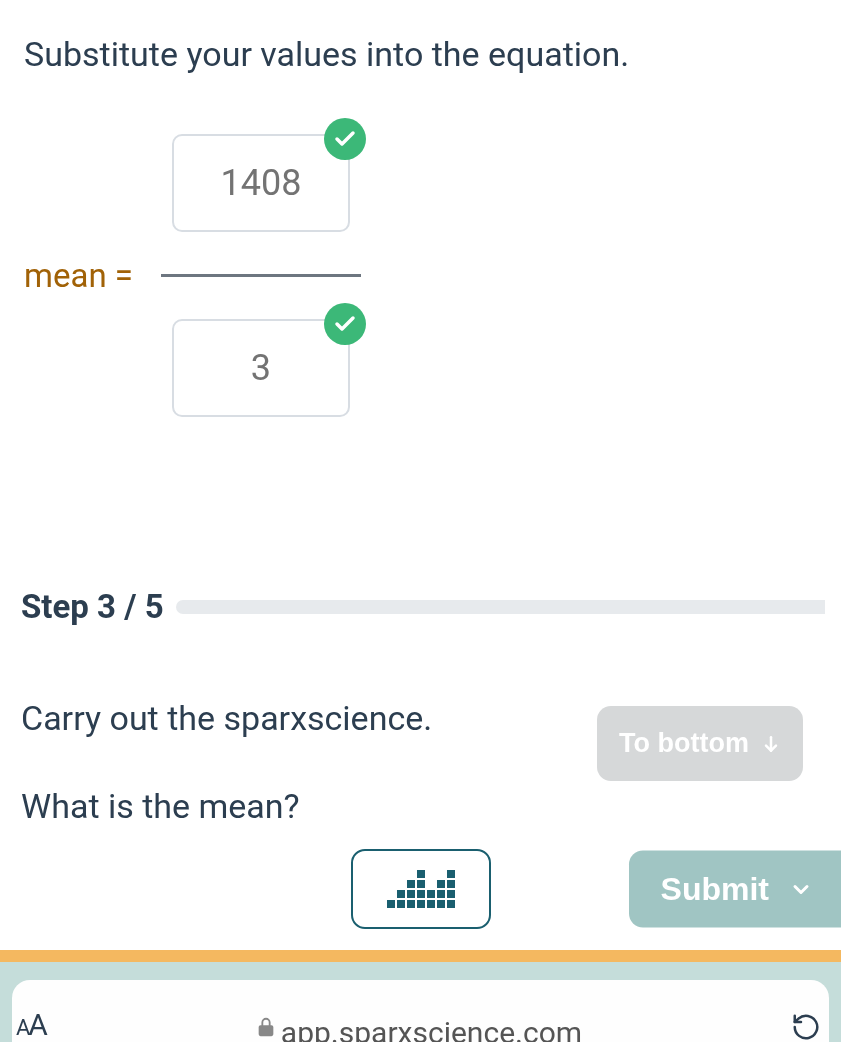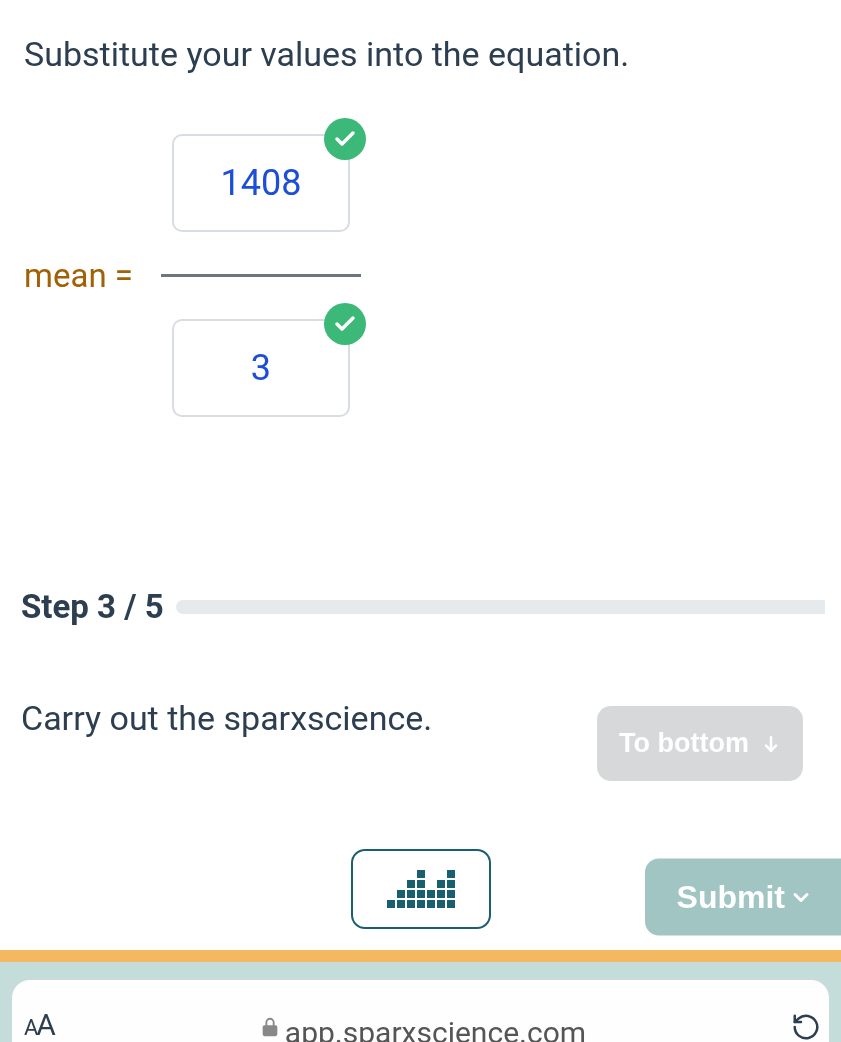--- a/index.html
+++ b/index.html
@@ -47,21 +47,21 @@
       height: 98px;
       border: 2px solid #d8dde3;
       border-radius: 10px;
       display: flex;
       align-items: center;
       justify-content: center;
       background: #fff;
     }
     .input-value {
       font-size: 36px;
-      color: #1d4ed8;
+      color: #737373;
       font-weight: 400;
     }
     .check-badge {
       position: absolute;
       top: -18px;
       right: -18px;
       width: 42px;
       height: 42px;
       background: #3cb878;
       border-radius: 50%;
@@ -180,24 +180,23 @@
       top: 50%;
       transform: translateY(-50%);
       background: #a0c5c3;
       color: #fff;
       font-size: 32px;
       font-weight: 700;
       padding: 20px 28px 20px 32px;
       border-radius: 14px 0 0 14px;
       display: flex;
       align-items: center;
-      gap: 4px;
+      gap: 20px;
       border: none;
       cursor: pointer;
-      margin-top: 8px;
     }
     .submit-btn svg {
       width: 24px;
       height: 24px;
     }
     .orange-bar {
       position: absolute;
       top: 950px;
       left: 0;
       right: 0;
@@ -222,21 +221,21 @@
       border-radius: 18px 18px 0 0;
     }
     .browser-bar {
       position: absolute;
       bottom: 0;
       left: 0;
       right: 0;
       height: 40px;
       display: flex;
       align-items: flex-end;
-      padding: 0 20px 0 24px;
+      padding: 0 20px 0 16px;
     }
     .aa-icon {
       font-size: 30px;
       color: #2c3e50;
       font-weight: 400;
       letter-spacing: -2px;
     }
     .aa-small {
       font-size: 22px;
     }
@@ -294,20 +293,21 @@
       </div>
     </div>
   </div>
 
   <div class="step-row">
     <div class="step-label">Step 3 / 5</div>
     <div class="step-bar"></div>
   </div>
 
   <div class="prompt1">Carry out the sparxscience.</div>
+  <div class="prompt2">What is the mean?</div>
 </div>
 
 <button class="to-bottom-btn">
   <span>To bottom</span>
   <svg viewBox="0 0 24 24" fill="none" stroke="#fff" stroke-width="3" stroke-linecap="round" stroke-linejoin="round">
     <line x1="12" y1="4" x2="12" y2="20"></line>
     <polyline points="6 14 12 20 18 14"></polyline>
   </svg>
 </button>
 

